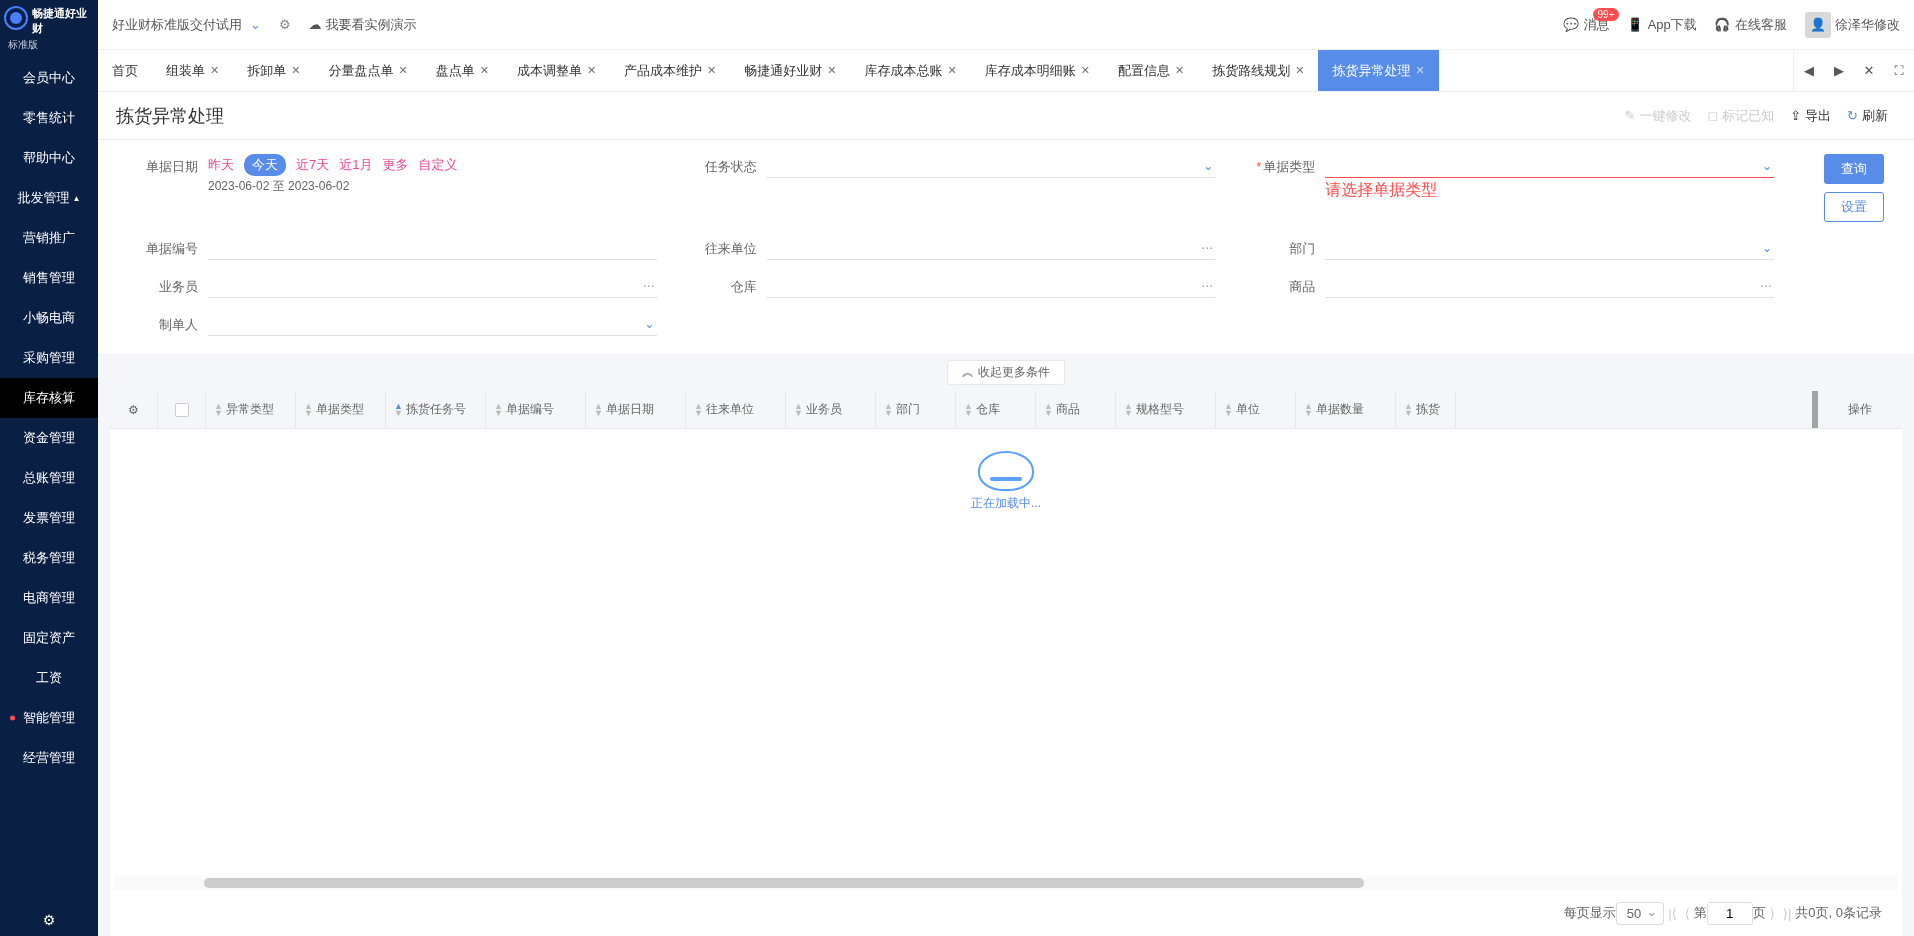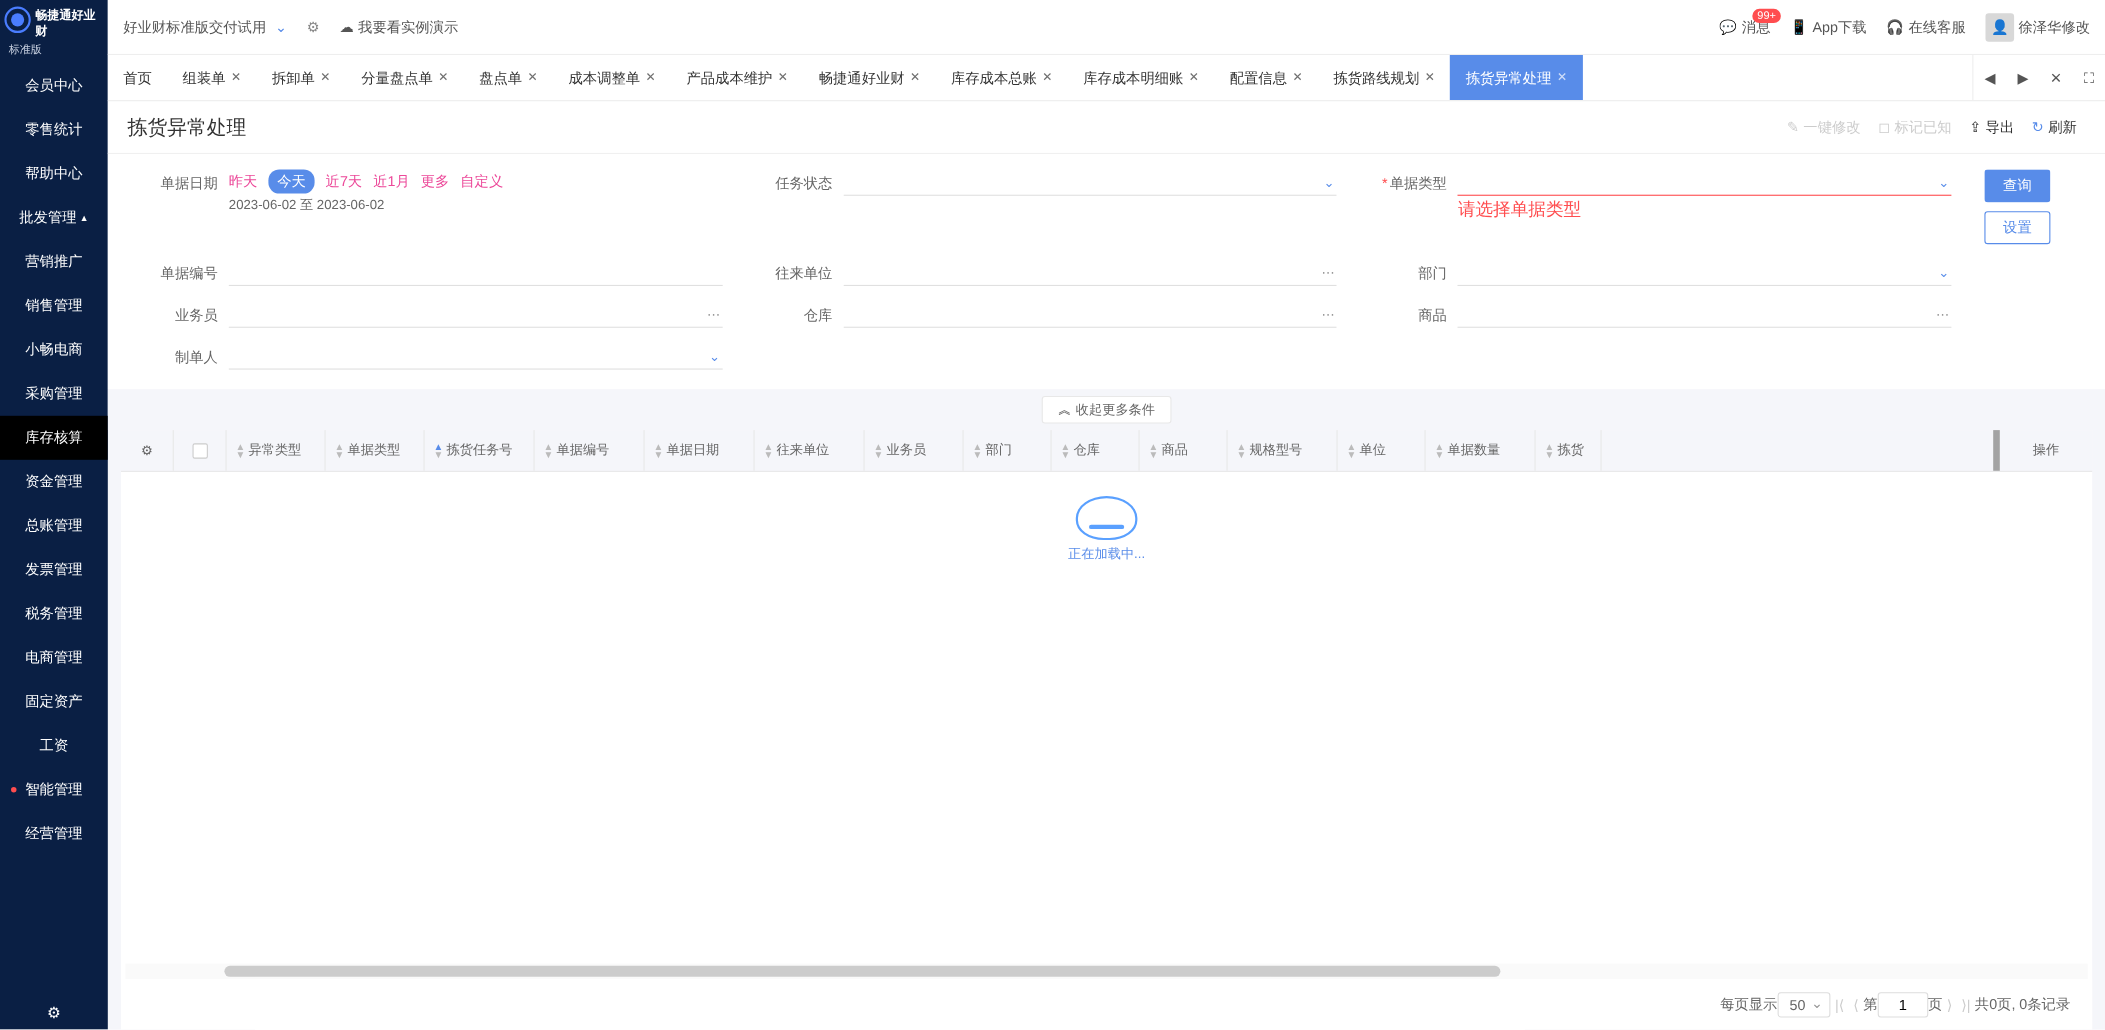--- a/index.html
+++ b/index.html
@@ -49,21 +49,21 @@
 .page-title{font-size:18px;font-weight:500;color:#333}
 .head-spacer{flex:1}
 .head-btn{display:flex;align-items:center;gap:4px;padding:4px 8px;color:#888;cursor:pointer;font-size:13px}
 .head-btn.disabled{color:#ccc}
 .head-btn.primary{color:#333}
 
 
 .filter{background:#fff;padding:14px 30px 4px;margin:0 0 0 0}
 .frow{display:flex;gap:30px;margin-bottom:14px}
 .fcell{flex:1;display:flex;align-items:flex-start;gap:10px;min-width:0}
-.fcell.btns{flex:0 0 80px;flex-direction:column;gap:8px;align-items:flex-start}
+.fcell.btns{flex:0 0 80px;flex-direction:column;gap:8px;align-items:flex-end}
 .flabel{width:70px;text-align:right;color:#666;flex-shrink:0;padding-top:4px;font-size:13px}
 .flabel .req{color:#ff4d4f;margin-right:2px}
 .finput-wrap{flex:1;min-width:0}
 .finput{width:100%;border:none;border-bottom:1px solid #e0e0e0;padding:4px 2px;font-size:13px;outline:none;background:transparent}
 .finput.error{border-bottom-color:#ff4d4f}
 .finput-row{display:flex;align-items:center;position:relative}
 .input-icon{position:absolute;right:2px;color:#999;font-size:12px;cursor:pointer}
 .input-icon.blue{color:#588CE9}
 .ferror{color:#ff4d4f;font-size:16px;margin-top:2px}
 .date-opts{display:flex;gap:10px;align-items:center;flex-wrap:wrap;font-size:13px}

